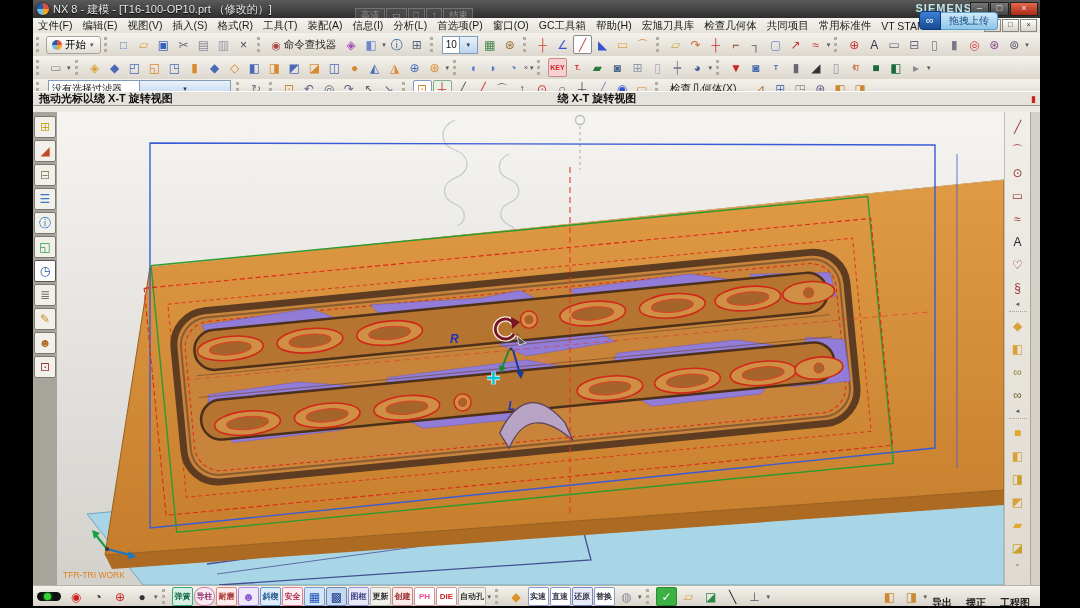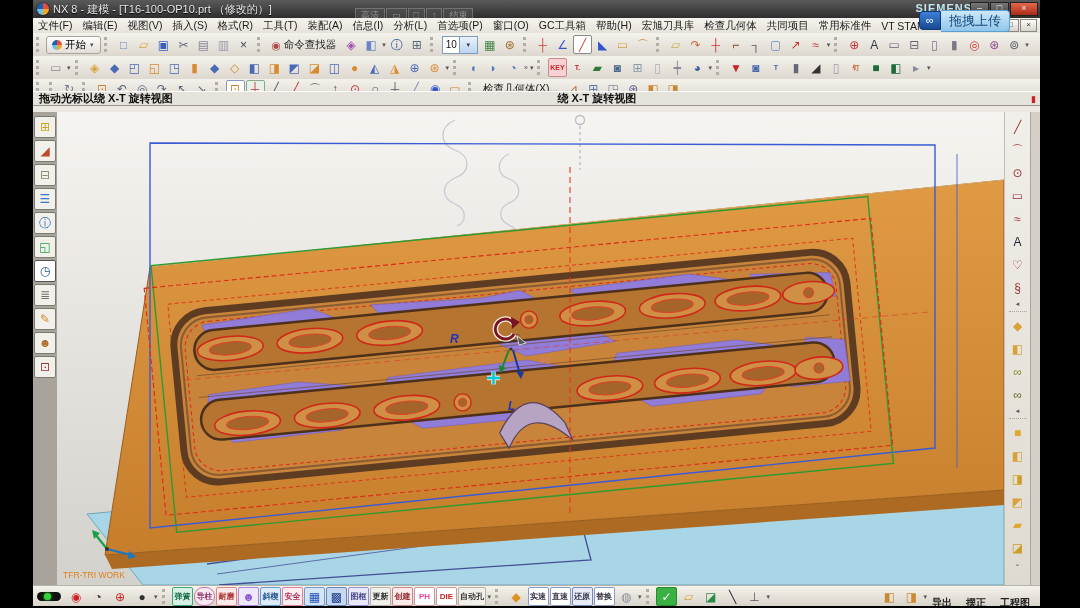--- a/index.html
+++ b/index.html
@@ -18,21 +18,21 @@
   .brand{position:absolute;right:68px;top:2px;font-size:11px;font-weight:bold;letter-spacing:1px;color:#bfe6ef;}
   .winbtn{width:17px;height:12px;margin-left:1px;background:linear-gradient(#777,#444);border:1px solid #222;
           color:#eee;font-size:9px;line-height:10px;text-align:center;}
   .winbtn.close{background:linear-gradient(#e4684a,#a92b18);width:26px;}
   .titlebar .winbtn:first-of-type{margin-left:auto;}
   .wingroup{position:absolute;right:2px;top:2px;display:flex;}
   .upload-pill{position:absolute;left:886px;top:11px;height:19px;display:flex;align-items:center;z-index:50;}
   .upl-icon{width:20px;height:17px;background:linear-gradient(#3f7fd6,#174a92);border-radius:4px 0 0 4px;
             color:#fff;font-size:11px;text-align:center;line-height:17px;border:1px solid #0f3a78;}
   .upl-label{background:linear-gradient(#cde8fa,#8fc6ea);border:1px solid #5a9fd0;border-left:none;
-             color:#174a7a;font-size:13px;padding:1px 8px;border-radius:0 4px 4px 0;text-align:center;}
+             color:#174a7a;font-size:10px;padding:1px 8px;border-radius:0 4px 4px 0;text-align:center;}
 
   
   .menubar{position:absolute;left:0;top:18px;width:100%;height:15px;background:linear-gradient(#f6f4ef,#e6e2da);
            display:flex;align-items:center;font-size:10.5px;color:#1a1a1a;border-bottom:1px solid #cfcbc2;}
   .menu-item{padding:0 5px;white-space:nowrap;}
   .docbtns{margin-left:auto;display:flex;margin-right:3px;}
   .docbtn{width:15px;height:11px;background:linear-gradient(#fdfdfb,#d8d4cc);border:1px solid #8a877f;
           font-size:8px;line-height:9px;text-align:center;color:#333;margin-left:1px;}
 
   
@@ -521,20 +521,24 @@
           <span class="tbi" style="color: rgb(136, 136, 153);">
             <i>▸</i>
             <b></b>
           </span>
         </span>
     <span class="caret">▾</span>
   </div>
 
   <div class="tbrow tb3">
     <span class="grip"></span>
+    <span class="dd w95">
+      <span>没有选择过滤器</span>
+      <span class="ddcaret">▾</span>
+    </span>
     <span class="grip"></span>
     <span class="ghost">
           <span class="tbi" style="color: rgb(119, 119, 136);">
             <i>↻</i>
             <b></b>
           </span>
         </span>
     <span class="grip"></span>
     <span class="ghost">
           <span class="tbi" style="color: rgb(204, 136, 51);">

